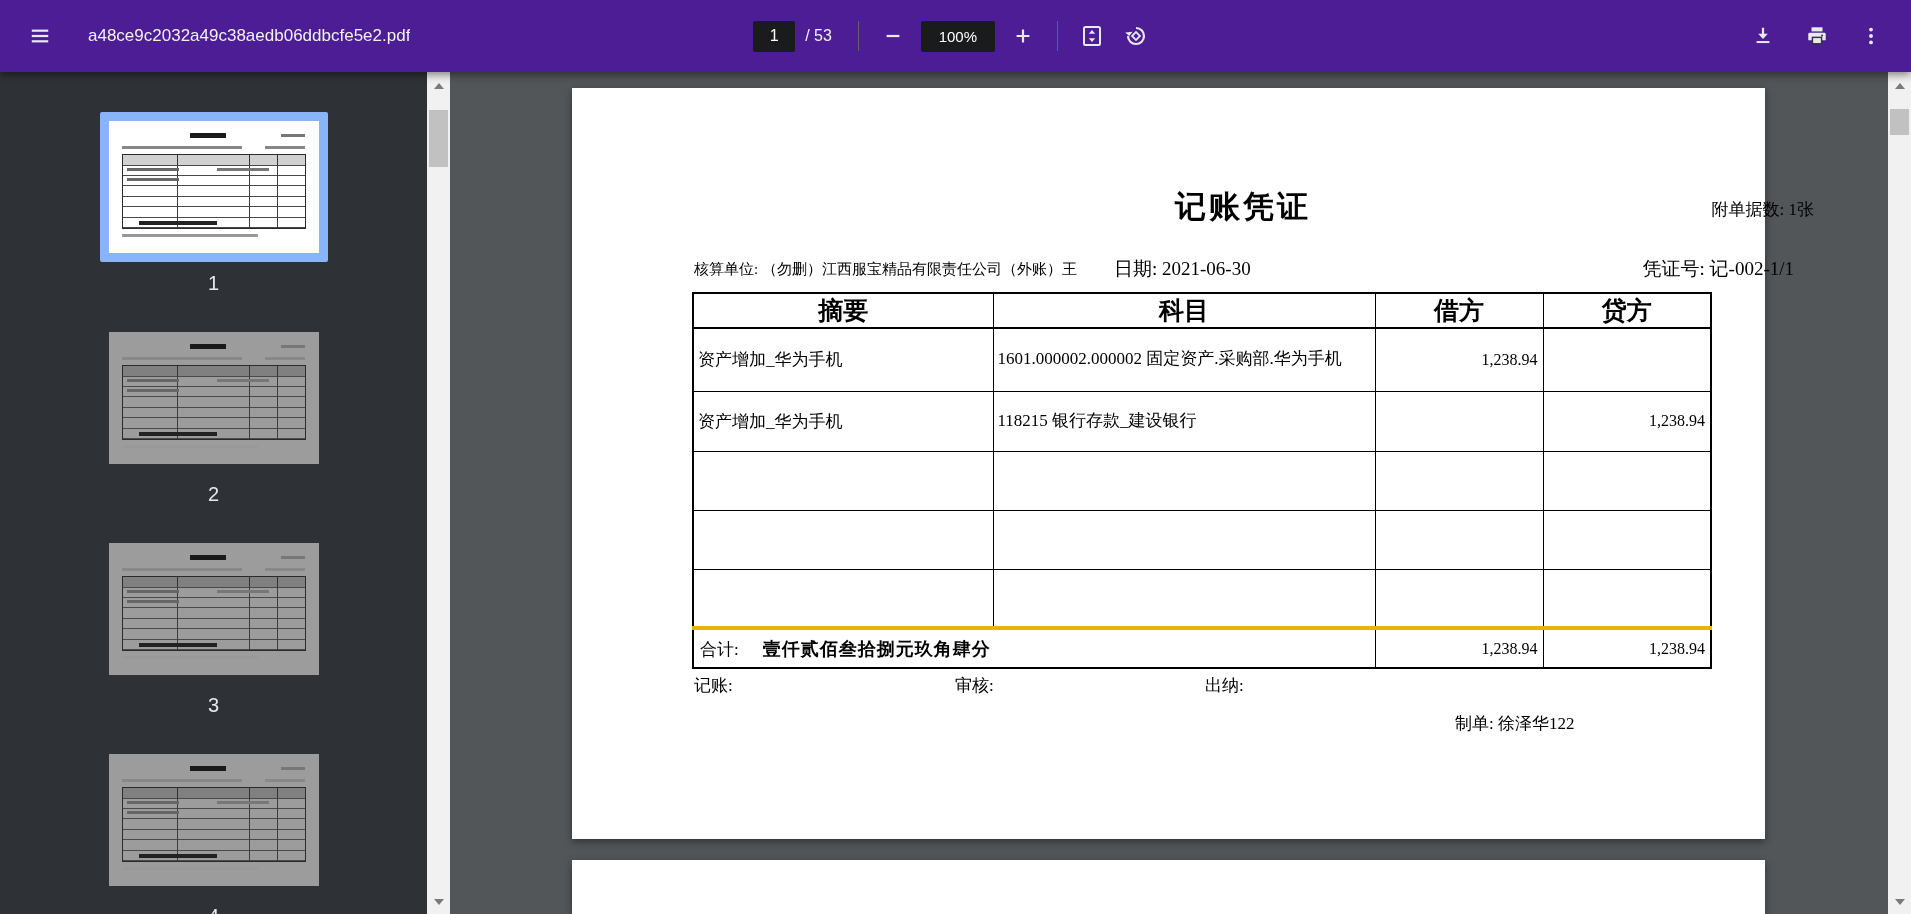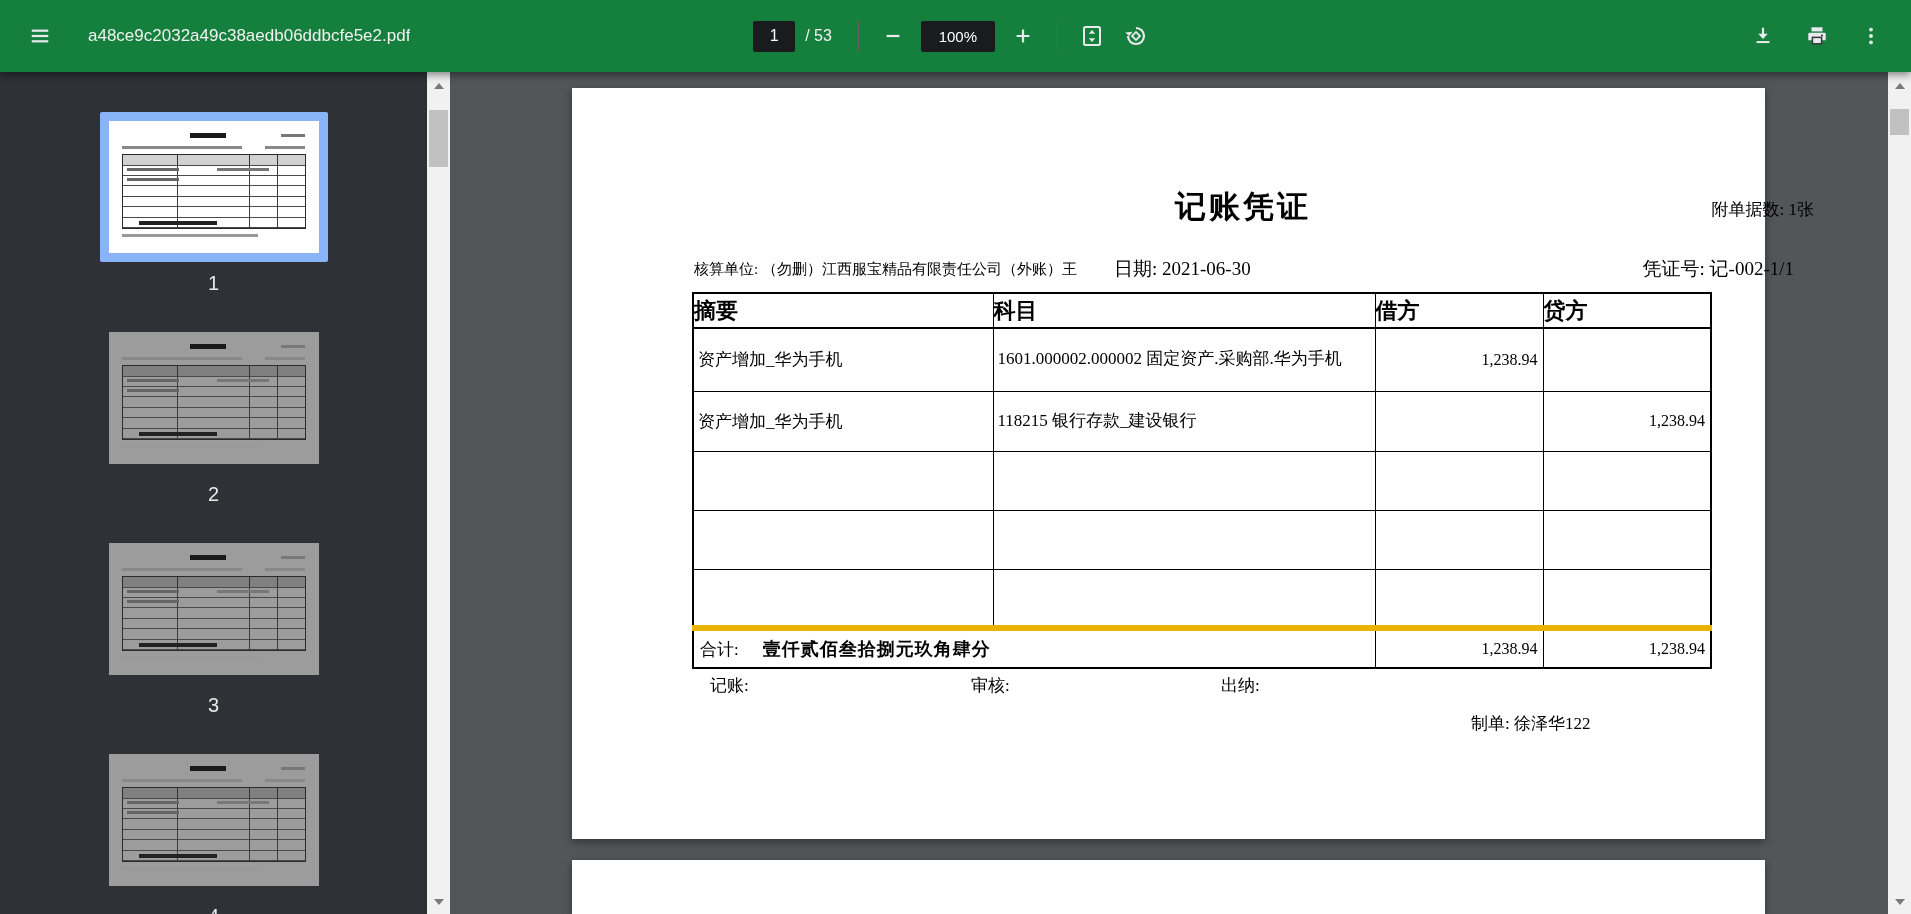--- a/index.html
+++ b/index.html
@@ -6,21 +6,21 @@
   html,body { background:#525659; }
   #app {
     position:relative; width:1911px; height:914px; overflow:hidden;
     background:#525659;
     font-family:"Liberation Sans","DejaVu Sans",sans-serif;
   }
 
   
   .toolbar {
     position:absolute; top:0; left:0; right:0; height:72px;
-    background:#15803d; color:#f1f1f1; display:flex; align-items:center;
+    background:#4c1d95; color:#f1f1f1; display:flex; align-items:center;
     box-shadow:0 3px 8px rgba(0,0,0,0.45); z-index:30; padding:0 18px;
   }
   .tb-left { flex:1 1 0; display:flex; align-items:center; gap:26px; min-width:0; }
   .tb-center { flex:0 0 auto; display:flex; align-items:center; }
   .tb-right { flex:1 1 0; display:flex; align-items:center; justify-content:flex-end; gap:10px; }
   .icon-btn {
     width:44px; height:44px; border:none; background:transparent; color:#e8eaed;
     display:flex; align-items:center; justify-content:center; cursor:pointer; border-radius:50%;
   }
   .icon-btn svg { display:block; }
@@ -107,33 +107,33 @@
   .meta-date { position:absolute; top:168px; left:422px; font-size:19px;text-align:right; }
   .meta-voucher { position:absolute; top:168px; right:0; font-size:19px; }
 
   .voucher-table {
     position:absolute; top:204px; left:0; width:1018px;
     border-collapse:collapse; table-layout:fixed;
     border:2px solid #000;
   }
   .voucher-table th, .voucher-table td { border:1px solid #000; vertical-align:middle; }
   .voucher-table thead tr { height:35px; }
-  .voucher-table thead th { border-bottom:2px solid #000; font-size:22px; font-weight:bold; text-align:left; }
+  .voucher-table thead th { border-bottom:2px solid #000; font-size:25px; font-weight:bold; text-align:center; }
   .row-h1 { height:63px; }
   .row-h2 { height:60px; }
   .row-he { height:59px; }
   .row-total { height:40px; }
-  .row-total td { border-top:6px solid #eab308; }
+  .row-total td { border-top:4px solid #eab308; }
   td.sum { padding-left:4px; font-size:17px; }
   td.acc { padding:2px 4px; font-size:17px; line-height:1.45; }
   td.amt { text-align:right; padding-right:5px; font-size:16px; }
   td.total-cell { padding-left:6px; font-size:17px; }
   .total-words { font-weight:bold; font-size:18px; margin-left:24px; letter-spacing:1px; }
 
-  .doc-footer { position:absolute; top:586px; left:16px; width:100%; height:26px; font-size:17px; }
+  .doc-footer { position:absolute; top:586px; left:0; width:100%; height:26px; font-size:17px; }
   .doc-footer span { position:absolute; top:0; }
   .f-book   { left:2px; }
   .f-review { left:263px; }
   .f-cash   { left:513px; }
   .f-prep   { left:763px;margin-top:38px; }
 </style>
 </head>
 <body>
 
 <div id="app">

